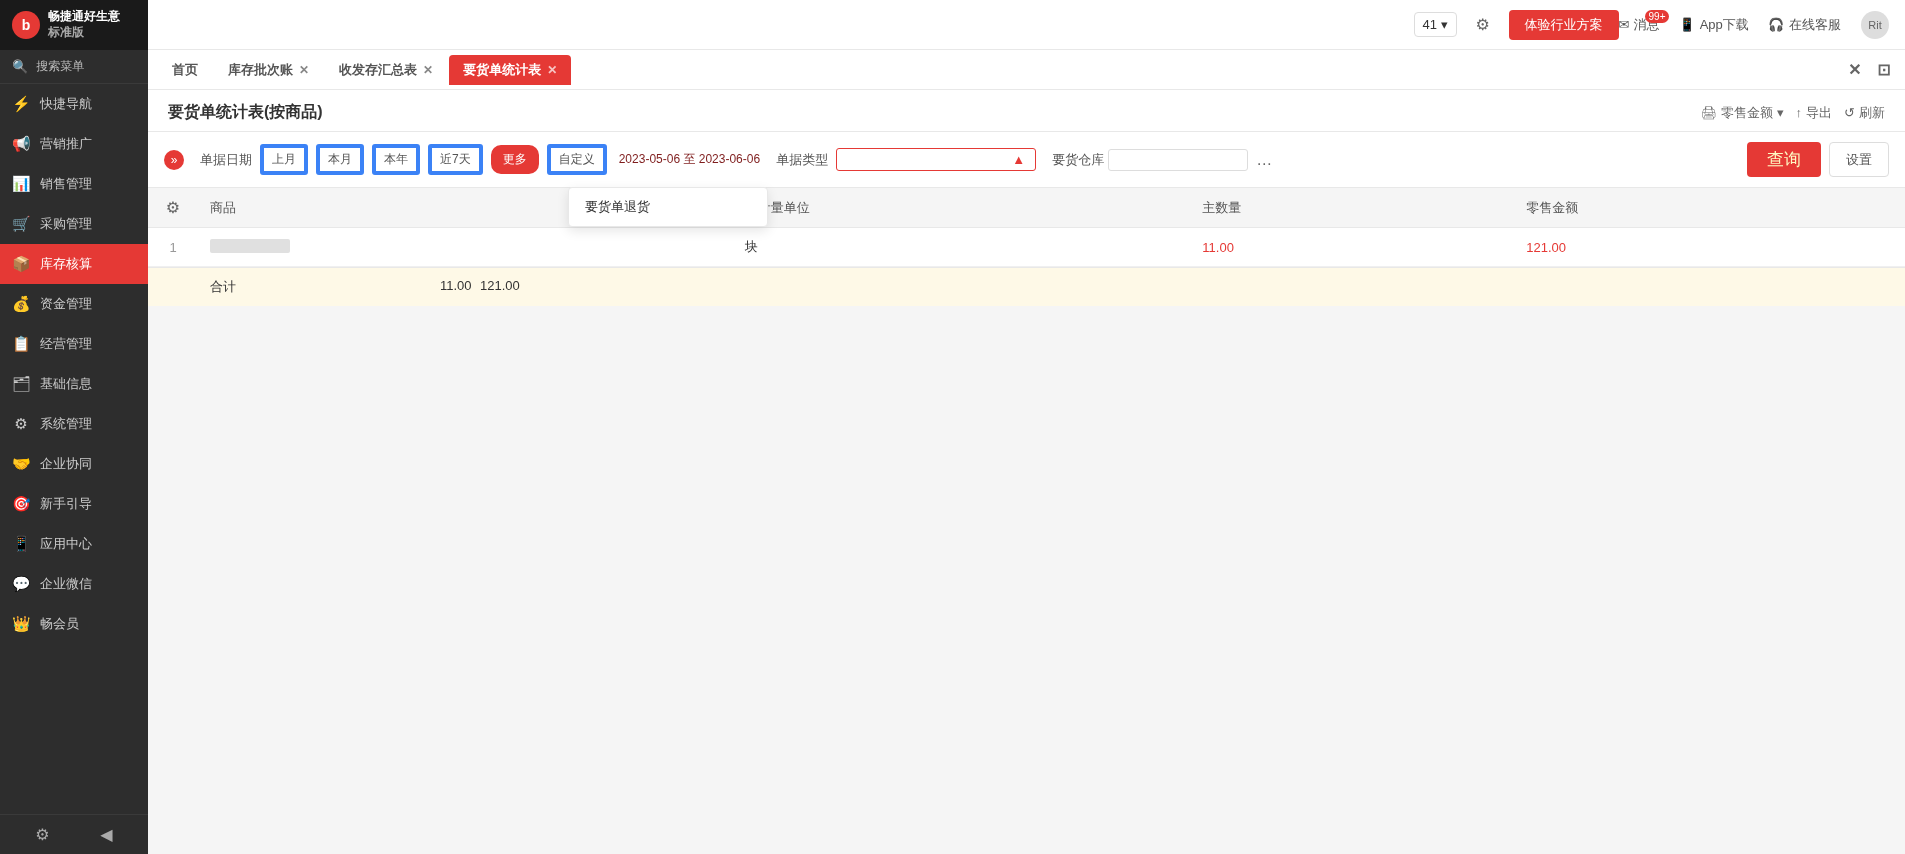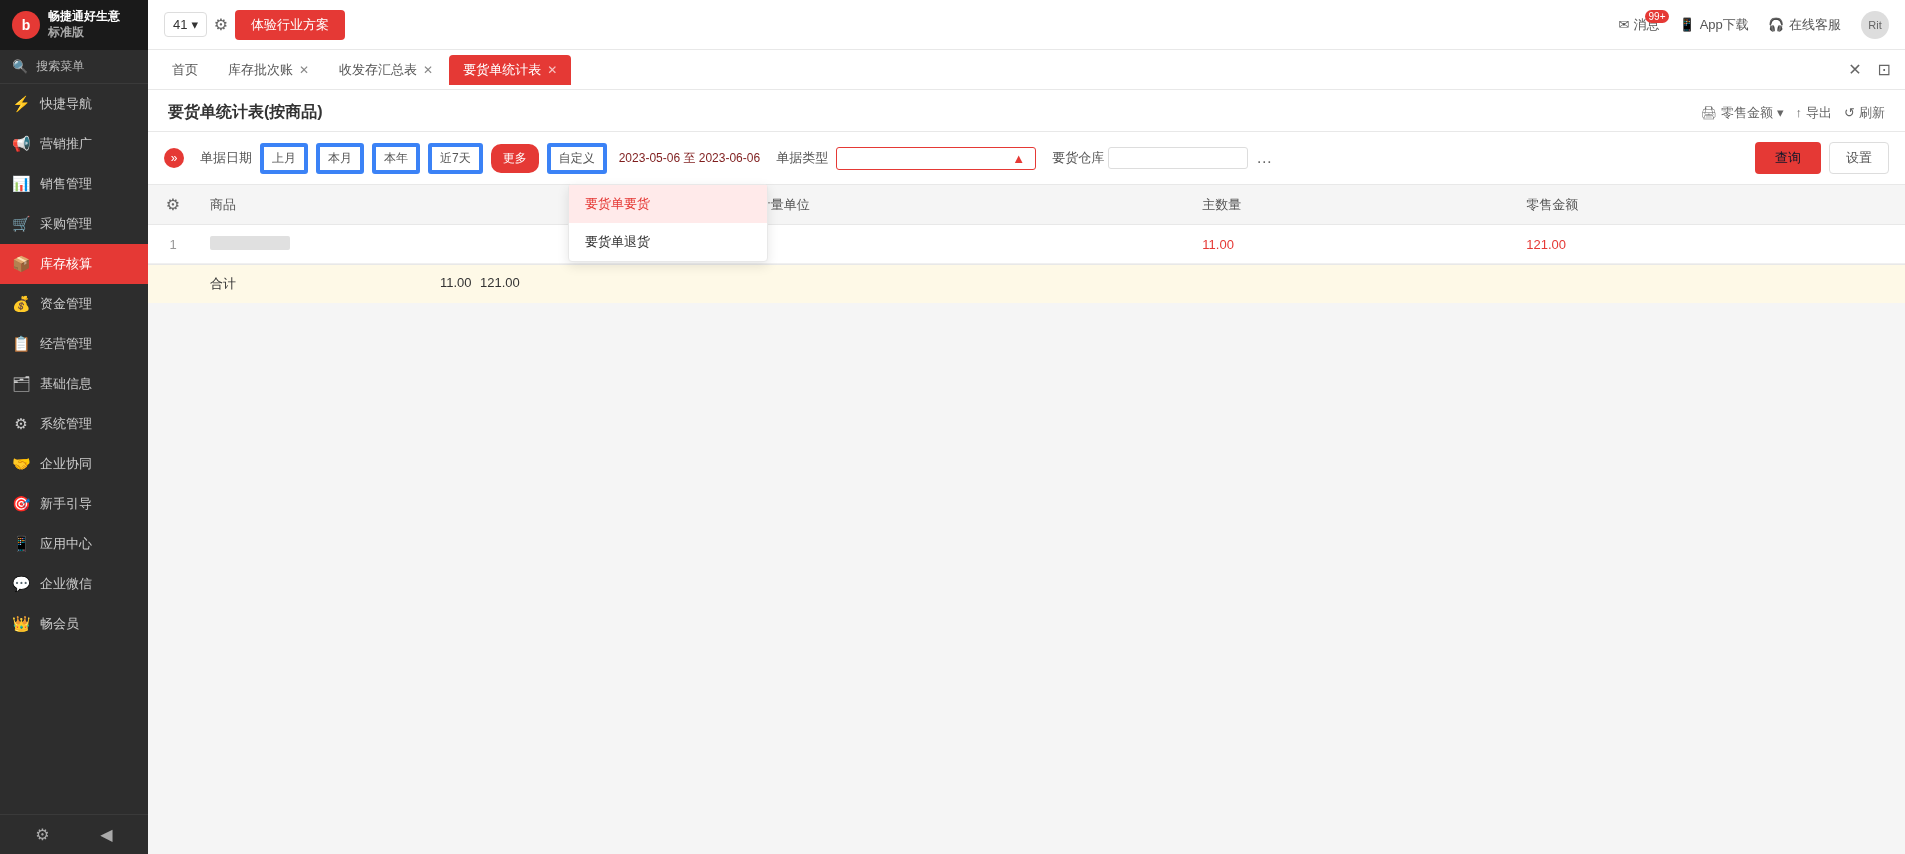--- a/index.html
+++ b/index.html
@@ -93,20 +93,22 @@
       display: flex;
       align-items: center;
       padding: 0 16px;
       border-bottom: 1px solid #e8e8e8;
       flex-shrink: 0;
     }
     .top-header .header-left {
       display: flex;
       align-items: center;
       flex: 1;
+      gap: 12px;
+      justify-content: flex-end;
     }
     .company-selector {
       display: flex;
       align-items: center;
       gap: 4px;
       font-size: 13px;
       color: #333;
       cursor: pointer;
       padding: 4px 8px;
       border: 1px solid #ddd;
@@ -165,20 +167,21 @@
     
     .tab-bar {
       background: white;
       height: 40px;
       display: flex;
       align-items: center;
       padding: 0 10px;
       border-bottom: 1px solid #e8e8e8;
       flex-shrink: 0;
       gap: 2px;
+      font-weight: bold;
     }
     .tab-item {
       display: flex;
       align-items: center;
       padding: 6px 14px;
       font-size: 13px;
       color: #555;
       cursor: pointer;
       border-radius: 4px 4px 0 0;
       white-space: nowrap;
@@ -331,26 +334,26 @@
       cursor: pointer;
       margin-left: 4px;
     }
     .filter-actions {
       margin-left: auto;
       display: flex;
       gap: 8px;
     }
     .btn-query {
       background: #e53935;
-      color: #0f172a;
+      color: #fef9c3;
       border: none;
       padding: 6px 20px;
       border-radius: 4px;
       cursor: pointer;
-      font-size: 13px;
+      font-size: 17px;
     }
     .btn-settings {
       background: white;
       color: #555;
       border: 1px solid #ddd;
       padding: 6px 16px;
       border-radius: 4px;
       cursor: pointer;
       font-size: 13px;
     }
@@ -618,21 +621,20 @@
         <input type="text" style="">
         <span class="filter-more-btn">…</span>
       </div>
 
       <div class="filter-actions">
         <button class="btn-query">查询</button>
         <button class="btn-settings">设置</button>
       </div>
 
       <div class="dropdown-overlay">
-        <div class="dropdown-item selected">要货单要货</div>
         <div class="dropdown-item">要货单退货</div>
       </div>
     </div>
 
     <div class="table-container">
       <table class="data-table">
         <thead>
           <tr>
             <th>
               <span class="settings-col-icon">⚙</span>

